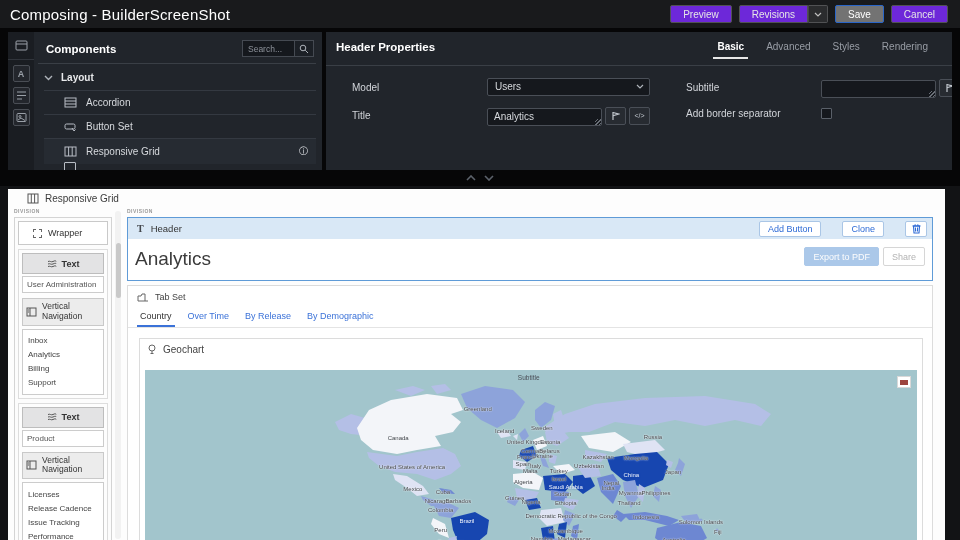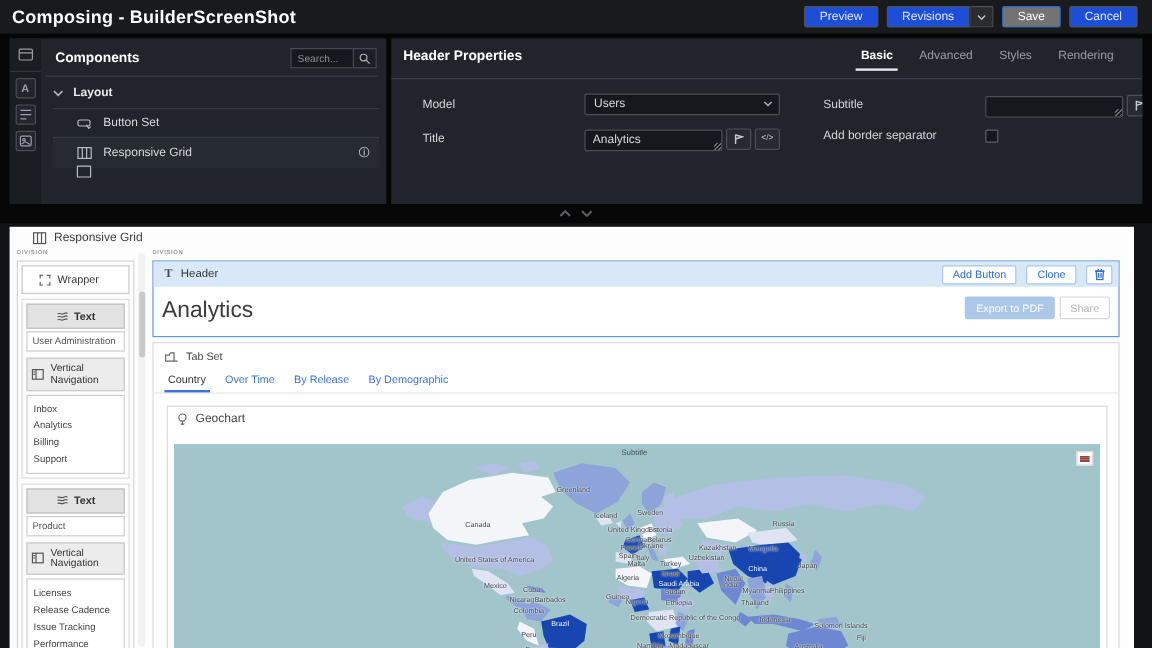--- a/index.html
+++ b/index.html
@@ -1,23 +1,23 @@
 <!DOCTYPE html>
 <html><head>
 <meta charset="utf-8">
 <style>
   * { margin:0; padding:0; box-sizing:border-box; }
   html,body { width:960px; height:540px; overflow:hidden; }
   body { position:relative; background:#060607; font-family:"Liberation Sans", sans-serif; }
 
   
   .topbar { position:absolute; left:0; top:0; width:960px; height:28px; background:#191a1c; display:flex; align-items:center; }
-  .topbar-title { color:#fff; font-size:15px; font-weight:bold; padding-left:10px; letter-spacing:.2px; }
+  .topbar-title { color:#fff; font-size:15px; font-weight:normal; padding-left:10px; letter-spacing:.2px; }
   .topbar-actions { margin-left:auto; display:flex; align-items:center; gap:7px; padding-right:12px; }
-  .tb-btn { height:18px; padding:0 12px; font-size:10px; color:#e6e6e6; background:#1d4ed8; border:1px solid #515254; border-radius:2px; cursor:pointer; font-family:inherit; }
+  .tb-btn { height:18px; padding:0 12px; font-size:10px; color:#e6e6e6; background:#6d28d9; border:1px solid #515254; border-radius:2px; cursor:pointer; font-family:inherit; }
   .tb-split { display:flex; }
   .tb-split .tb-btn { border-radius:2px 0 0 2px; }
   .tb-split .tb-chev { width:20px; height:18px; background:#2b2c2e; border:1px solid #515254; border-left:1px solid #454648; border-radius:0 2px 2px 0; color:#bfbfbf; font-size:8px; display:flex; align-items:center; justify-content:center; cursor:pointer; }
   .tb-btn.save { background:#737373; border-color:#2a66c8; color:#fff; }
 
   
   .panel { position:absolute; top:32px; height:138px; background:#21252b; overflow:hidden; }
   .panel.left { left:8px; width:314px; }
   .panel.right { left:326px; width:626px; }
 
@@ -95,21 +95,21 @@
 
   .lscroll { position:absolute; left:107px; top:22px; width:6px; height:328px; background:#f2f2f2; border-radius:3px; }
   .lscroll .thumb { position:absolute; left:0.5px; top:32px; width:5px; height:55px; background:#c9c9c9; border-radius:3px; cursor:pointer; }
 
   .rdiv { position:absolute; left:119px; top:19px; width:806px; }
 
   .header-comp { margin-top:3px; border:1.5px solid #5f9bd7; background:#fff; height:64px; position:relative; cursor:pointer; }
   .hc-bar { height:21px; background:#d9e8f6; display:flex; align-items:center; padding:0 5px 0 9px; gap:7px; }
   .hc-t { font-size:10px; color:#44484e; font-weight:bold; font-family:"Liberation Serif", serif; }
   .hc-name { font-size:9.5px; color:#333; }
-  .hc-actions { margin-left:auto; display:flex; gap:8px;align-items:flex-end; }
+  .hc-actions { margin-left:auto; display:flex; gap:21px;align-items:flex-end; }
   .hc-btn { height:16px; padding:0 8px; background:#fff; border:1px solid #aac6e6; border-radius:2px; color:#2e6bd6; font-size:9px; cursor:pointer; font-family:inherit; }
   .hc-btn.icon-only { width:22px; padding:0; display:flex; align-items:center; justify-content:center; }
   .hc-btn.icon-only svg { stroke:#2e6bd6; fill:none; stroke-width:1.1; }
   .hc-body { position:relative; height:41px; }
   .hc-title { position:absolute; left:7px; top:9px; font-size:19px; color:#3b3b3b; }
   .hc-body-btns { position:absolute; right:7px; top:8px; display:flex; gap:4px; }
   .pill-primary { height:19px; padding:0 8px; background:#abc8e9; border:1px solid #abc8e9; border-radius:2px; color:#fdfdfd; font-size:9px; cursor:pointer; font-family:inherit; }
   .pill-ghost { height:19px; padding:0 8px; background:#fff; border:1px solid #d6d6d6; border-radius:2px; color:#b3b3b3; font-size:9px; cursor:pointer; font-family:inherit; }
 
   .tabset-comp { margin-top:4px; border:1px solid #dcdcdc; background:#fff; height:276px; position:relative; }
@@ -192,20 +192,28 @@
             </svg>
         </div>
       </div>
     </div>
     <div class="hline"></div>
     <div class="section-row">
       <svg class="chev-svg" width="9" height="6" viewBox="0 0 9 6">
           <polyline points="1,1 4.5,4.5 8,1"></polyline>
         </svg>
       <span class="section-label">Layout</span>
+    </div>
+    <div class="comp-item">
+      <svg width="13" height="11" viewBox="0 0 13 11">
+          <rect x="1" y="1" width="11" height="9"></rect>
+          <line x1="1" y1="4" x2="12" y2="4"></line>
+          <line x1="1" y1="7" x2="12" y2="7"></line>
+        </svg>
+      <span class="comp-label">Accordion</span>
     </div>
     <div class="comp-item">
       <svg width="13" height="10" viewBox="0 0 13 10">
           <rect x="1" y="2" width="10" height="5" rx="1.5"></rect>
           <polyline points="8,6 10,9 11.5,7.5"></polyline>
         </svg>
       <span class="comp-label">Button Set</span>
     </div>
     <div class="comp-item hl">
       <svg width="13" height="11" viewBox="0 0 13 11">

